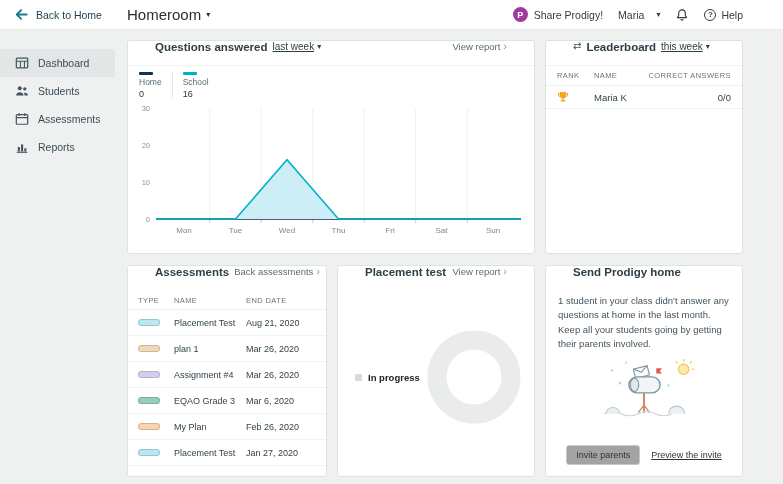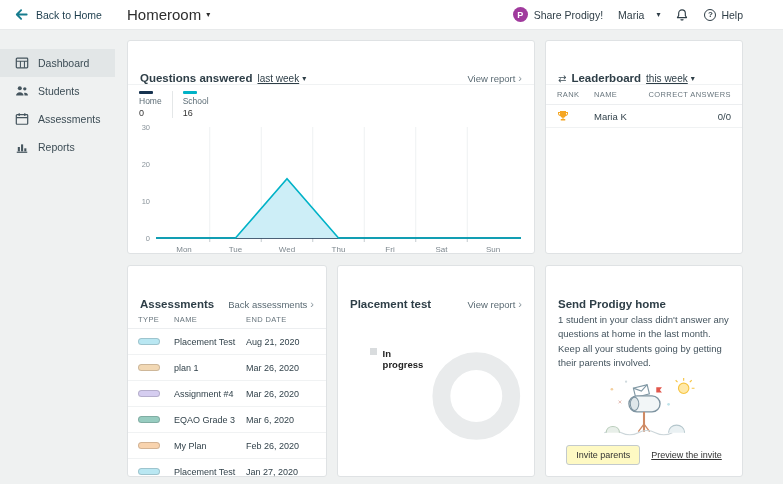--- a/index.html
+++ b/index.html
@@ -29,21 +29,21 @@
   .nav-item.active{background:#e2e6e7}
   .nav-icon{width:14px;height:14px;color:#45555e;display:flex;align-items:center}
 
   
   .card{position:absolute;background:#fff;border:1px solid #dfe2e4;border-radius:3px}
   #card-questions{left:127px;top:40px;width:408px;height:214px}
   #card-leaderboard{left:545px;top:40px;width:198px;height:214px}
   #card-assessments{left:127px;top:265px;width:200px;height:212px}
   #card-placement{left:337px;top:265px;width:198px;height:212px}
   #card-sendhome{left:545px;top:265px;width:198px;height:212px}
-  .card-header{height:44px;display:flex;align-items:flex-end;padding:0 12px;gap:5px}
+  .card-header{height:25px;display:flex;align-items:flex-start;padding:0 27px;gap:5px}
   .card-header.bordered{border-bottom:1px solid #f0f2f3}
   .card-title{font-size:11.5px;font-weight:700;color:#2e3e47;white-space:nowrap}
   .filter-link{font-size:10px;color:#2e3e47;display:flex;align-items:center;gap:3px;cursor:pointer}
   .filter-link .ftext{text-decoration:underline}
   .view-link{margin-left:auto;font-size:9.5px;color:#5a6a73;display:flex;align-items:center;gap:3px;cursor:pointer;white-space:nowrap}
   .chev{color:#8a979e;font-size:11px;line-height:1}
   .chev::before{content:"›"}
   .swap-icon{font-size:10px;color:#3f4f58;line-height:1}
   .swap-icon::before{content:"⇄"}
 
@@ -68,30 +68,30 @@
 
   
   .as-head,.as-row{display:grid;grid-template-columns:36px 72px 1fr;padding:0 10px;align-items:center}
   .as-head{height:19px;border-bottom:1px solid #eceef0}
   .as-col{font-size:7.5px;letter-spacing:.4px;color:#68757d}
   .as-row{height:26px;border-bottom:1px solid #f0f2f3}
   .pill{width:22px;height:7px;border-radius:4px;border:1px solid rgba(0,0,0,.15)}
   .as-name,.as-date{font-size:9px;color:#33434c}
 
   
-  .pt-content{display:flex;align-items:flex-start;margin-top:38px;padding-left:32px}
+  .pt-content{display:flex;align-items:center;margin-top:38px;padding-left:17px}
   .pt-swatch{width:7px;height:7px}
   .pt-label{font-size:9.5px;font-weight:700;color:#222;margin-left:6px}
   .donut{margin-left:auto;margin-right:12px}
 
   
   .sp-body{font-size:9.5px;color:#44545e;line-height:1.5;padding:3px 12px 0}
   .sp-illustration{display:flex;justify-content:center;margin-top:6px}
   .sp-actions{position:absolute;left:0;right:0;bottom:11px;display:flex;justify-content:center;align-items:center;gap:11px}
-  .btn-outline{font-size:9px;color:#333;background:#fef9c3;border:1px solid #c3cacd;border-radius:3px;padding:4px 9px;cursor:pointer;font-family:inherit}
+  .btn-outline{font-size:9px;color:#333;background:#a3a3a3;border:1px solid #c3cacd;border-radius:3px;padding:4px 9px;cursor:pointer;font-family:inherit}
   .underline-link{font-size:9px;color:#333;text-decoration:underline;cursor:pointer}
 </style>
 </head>
 <body>
 
 <div class="frame">
 
   <div class="topbar">
     <div class="back-home">
       <span style="display:flex">

